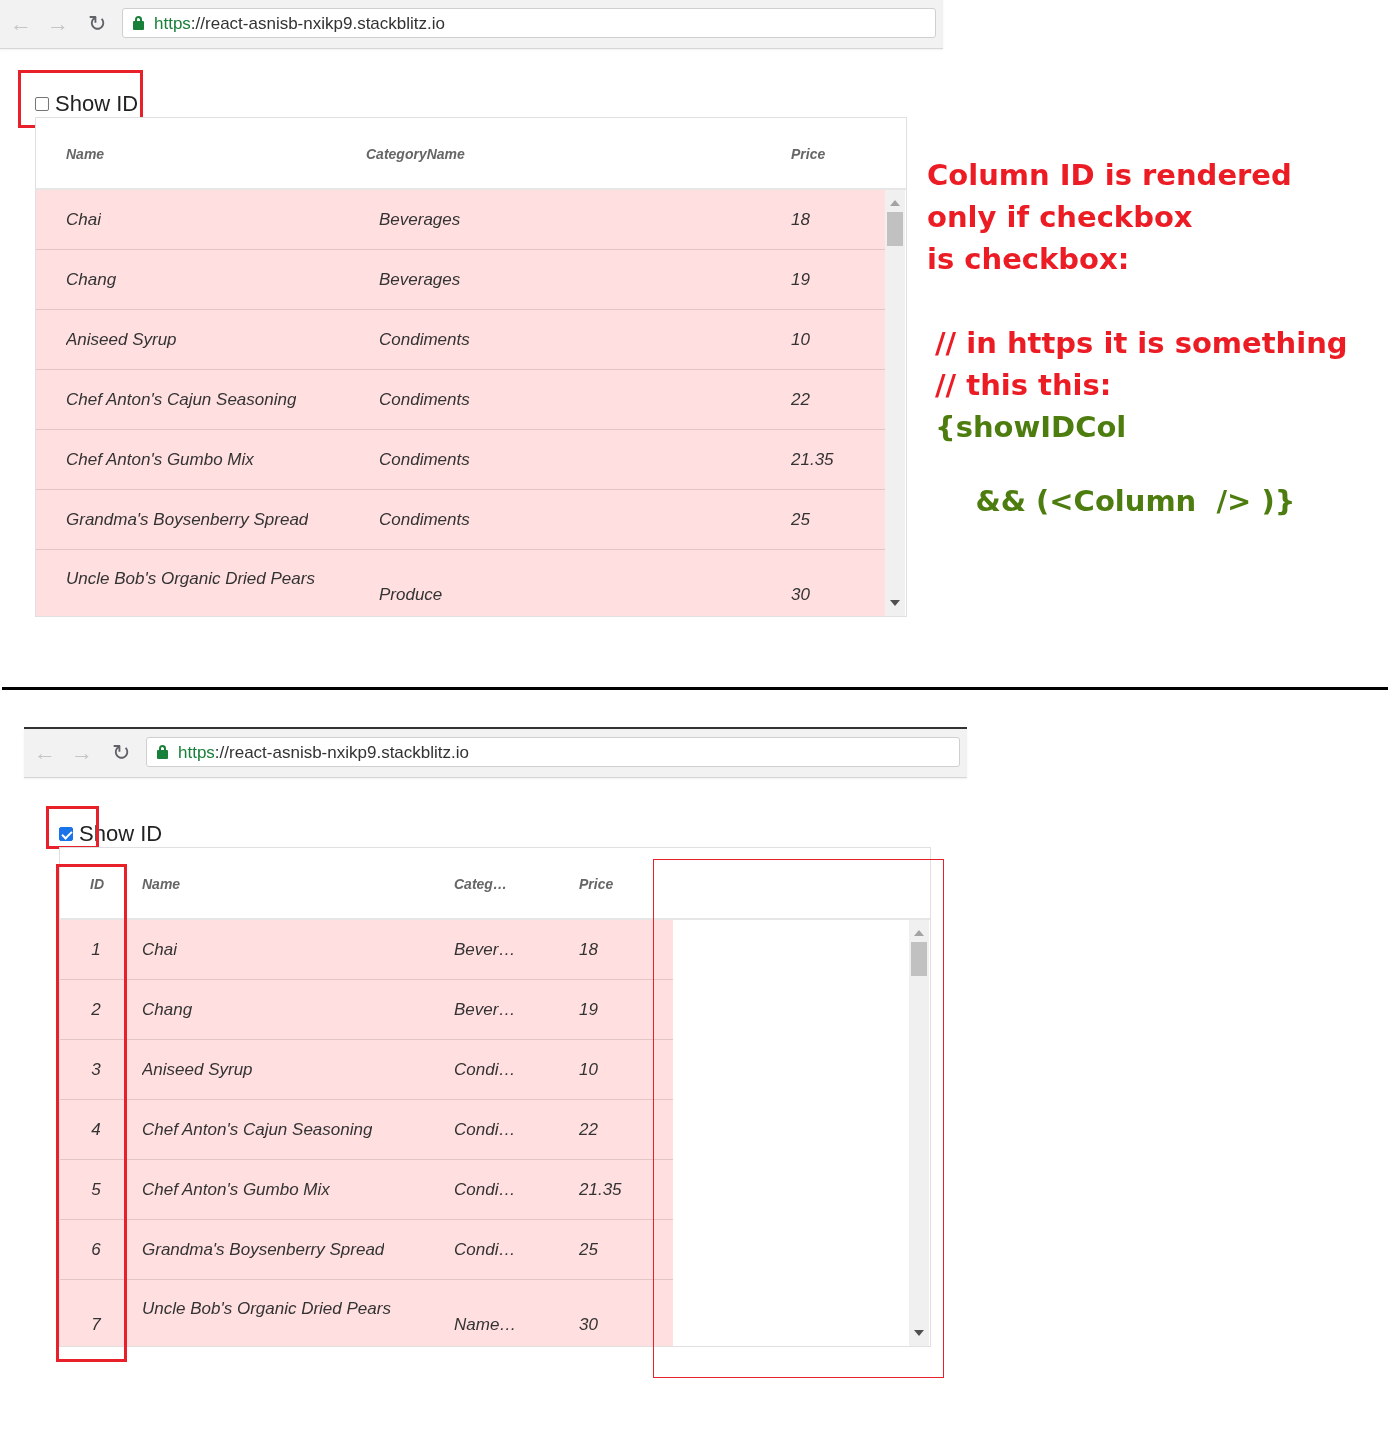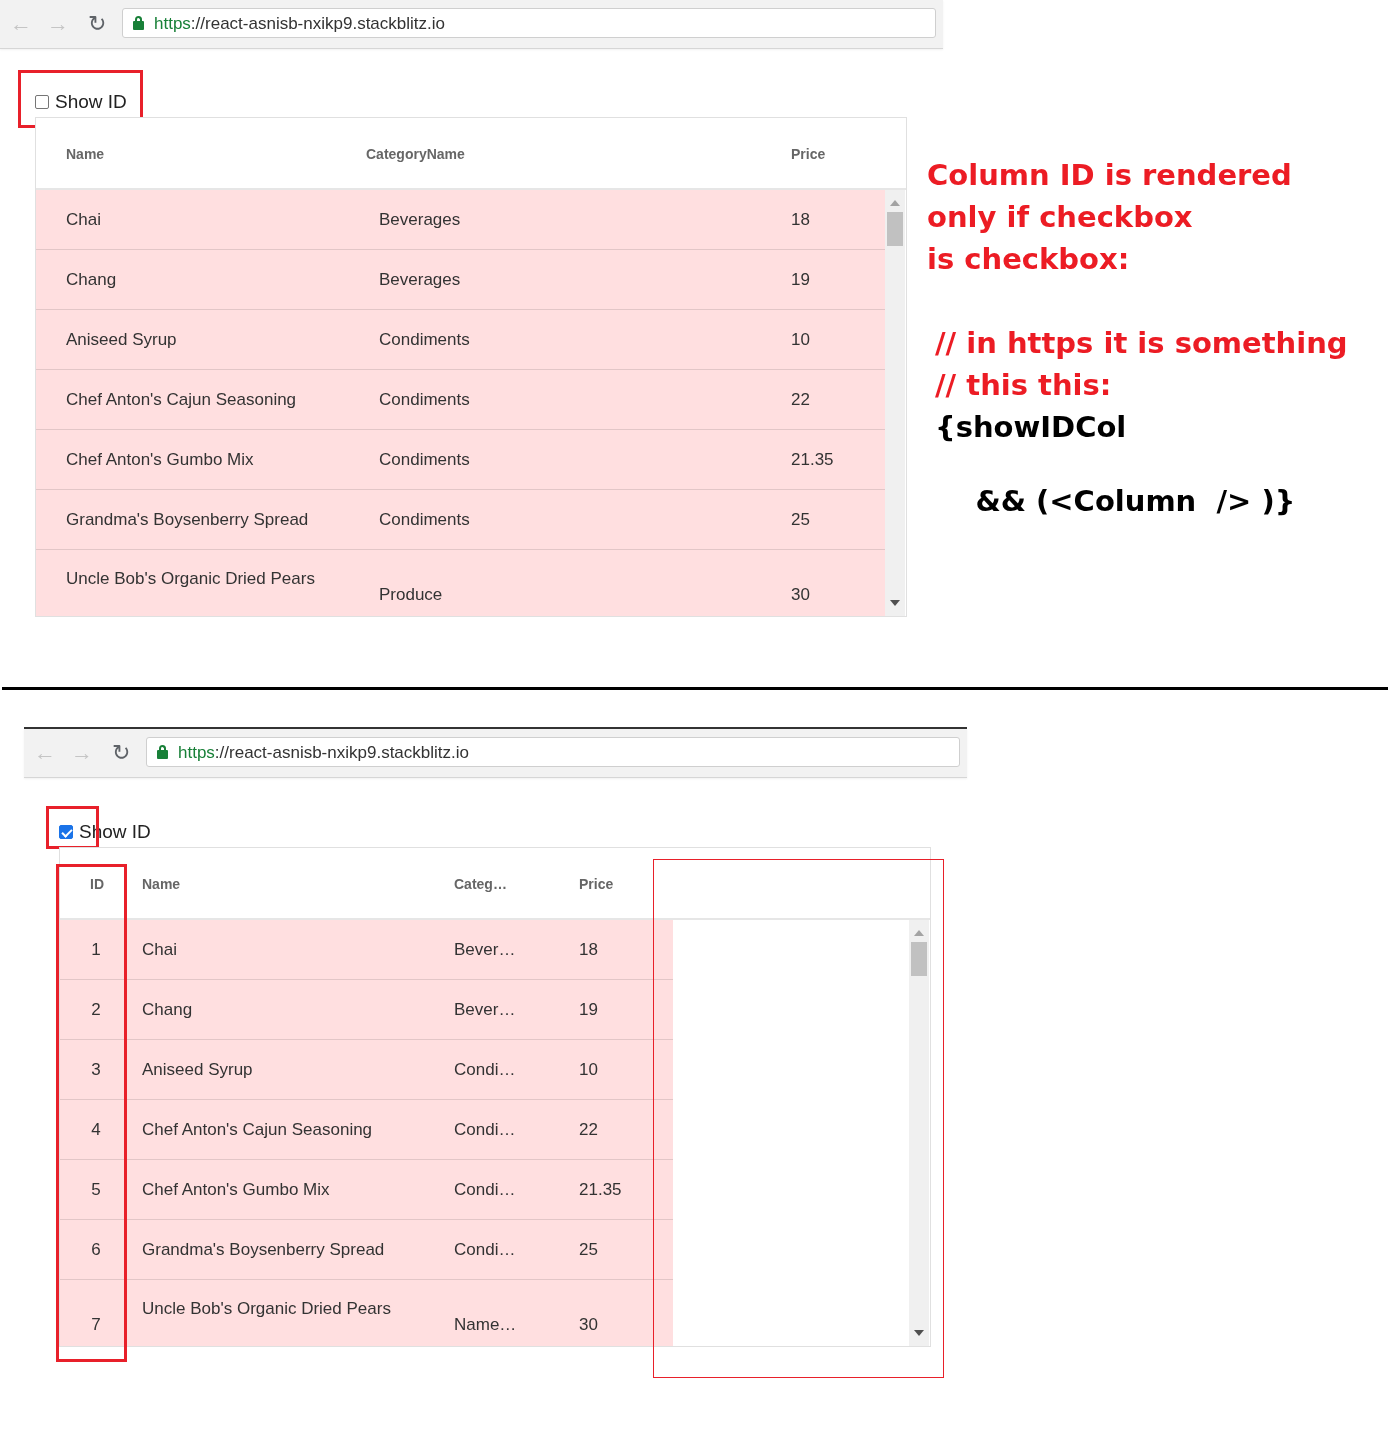--- a/index.html
+++ b/index.html
@@ -10,48 +10,48 @@
   .chrome .nav { position:absolute; top:12px; font-size:22px; color:#c5c5c5; line-height:24px; }
   .chrome .reload { color:#5f6368; font-size:22px; }
   .chrome .urlbar { position:absolute; top:8px; height:30px; background:#fff; border:1px solid #cfcfcf; border-radius:3px; box-sizing:border-box; }
   .chrome .lock { position:absolute; left:10px; top:7px; width:11px; height:13px; }
   .chrome .lock .shackle { position:absolute; left:2px; top:0; width:7px; height:7px; border:2px solid #188038; border-bottom:none; border-radius:4px 4px 0 0; box-sizing:border-box; }
   .chrome .lock .body { position:absolute; left:0; top:5px; width:11px; height:9px; background:#188038; border-radius:1px; }
   .chrome .url { position:absolute; left:31px; top:5px; font-size:17px; color:#333; white-space:nowrap; }
   .chrome .url .scheme { color:#188038; }
 
   
-  .cb-row { position:absolute; display:flex; align-items:center; font-size:19px; color:#222; }
+  .cb-row { position:absolute; display:flex; align-items:center; font-size:22px; color:#222; }
   .cb { width:14px; height:14px; border:1px solid #767676; border-radius:2px; background:#fff; box-sizing:border-box; margin-right:6px; position:relative; }
   .cb.checked { background:#1a73e8; border-color:#1a73e8; }
   .cb.checked::after { content:""; position:absolute; left:4px; top:1px; width:4px; height:8px; border:solid #fff; border-width:0 2px 2px 0; transform:rotate(45deg); }
 
   
-  .grid { position:absolute; border:1px solid #e0e0e0; background:#fff; box-sizing:border-box; overflow:hidden; }
+  .grid { position:absolute; border:1px solid #e0e0e0; background:#fff; box-sizing:border-box; overflow:hidden;font-style:italic; }
   .grid .head { position:absolute; left:0; top:0; right:0; height:70px; border-bottom:2px solid #e6e6e6; }
   .grid .hcell { position:absolute; top:28px; font-size:14px; font-weight:bold; color:#666; white-space:nowrap; }
   .grid .body { position:absolute; left:0; top:72px; bottom:0; overflow:hidden; }
   .grid .row { position:absolute; left:0; height:60px; background:#ffdfe0; border-bottom:1px solid #e2c6c7; box-sizing:border-box; }
   .grid .cell { position:absolute; top:0; height:60px; line-height:60px; font-size:17px; color:#333; white-space:nowrap; overflow:hidden; }
   .grid .cell.center { text-align:center; }
   .grid .row.tall .cell.wrap { line-height:34px; white-space:normal; padding-top:12px; box-sizing:border-box; height:72px; }
   .grid .row.tall { height:72px; }
   .grid .row.tall .cell { height:72px; line-height:90px; }
   .scrollbar { position:absolute; top:72px; width:20px; bottom:0; background:#f0f0f0; }
   .scrollbar .up, .scrollbar .down { position:absolute; left:5px; width:0; height:0; border-left:5px solid transparent; border-right:5px solid transparent; }
   .scrollbar .up { top:10px; border-bottom:6px solid #a3a3a3; }
   .scrollbar .down { bottom:10px; border-top:6px solid #505050; }
   .scrollbar .thumb { position:absolute; left:2px; top:22px; width:16px; height:34px; background:#c1c1c1; }
 
   
   .redbox { position:absolute; border:3px solid #e8202a; box-sizing:border-box; }
   .redbox.thin { border-width:1.5px; }
   .note { position:absolute; font-family:"DejaVu Sans", sans-serif; font-weight:bold; font-size:29px; line-height:42px; white-space:pre; }
   .note.red { color:#ec1c24; }
-  .note.black { color:#000000; }
+  .note.black { color:#4d7c0f; }
   .divider { position:absolute; left:2px; top:687px; width:1386px; height:3px; background:#000; }
   .topline { position:absolute; left:24px; top:727px; width:943px; height:2px; background:#333; }
 </style>
 </head>
 <body>
 
 <div class="chrome" style="left:0;top:0;width:943px;">
   <span class="nav" style="left:10px;">←</span>
   <span class="nav" style="left:47px;">→</span>
   <span class="nav reload" style="left:88px;">↻</span>

